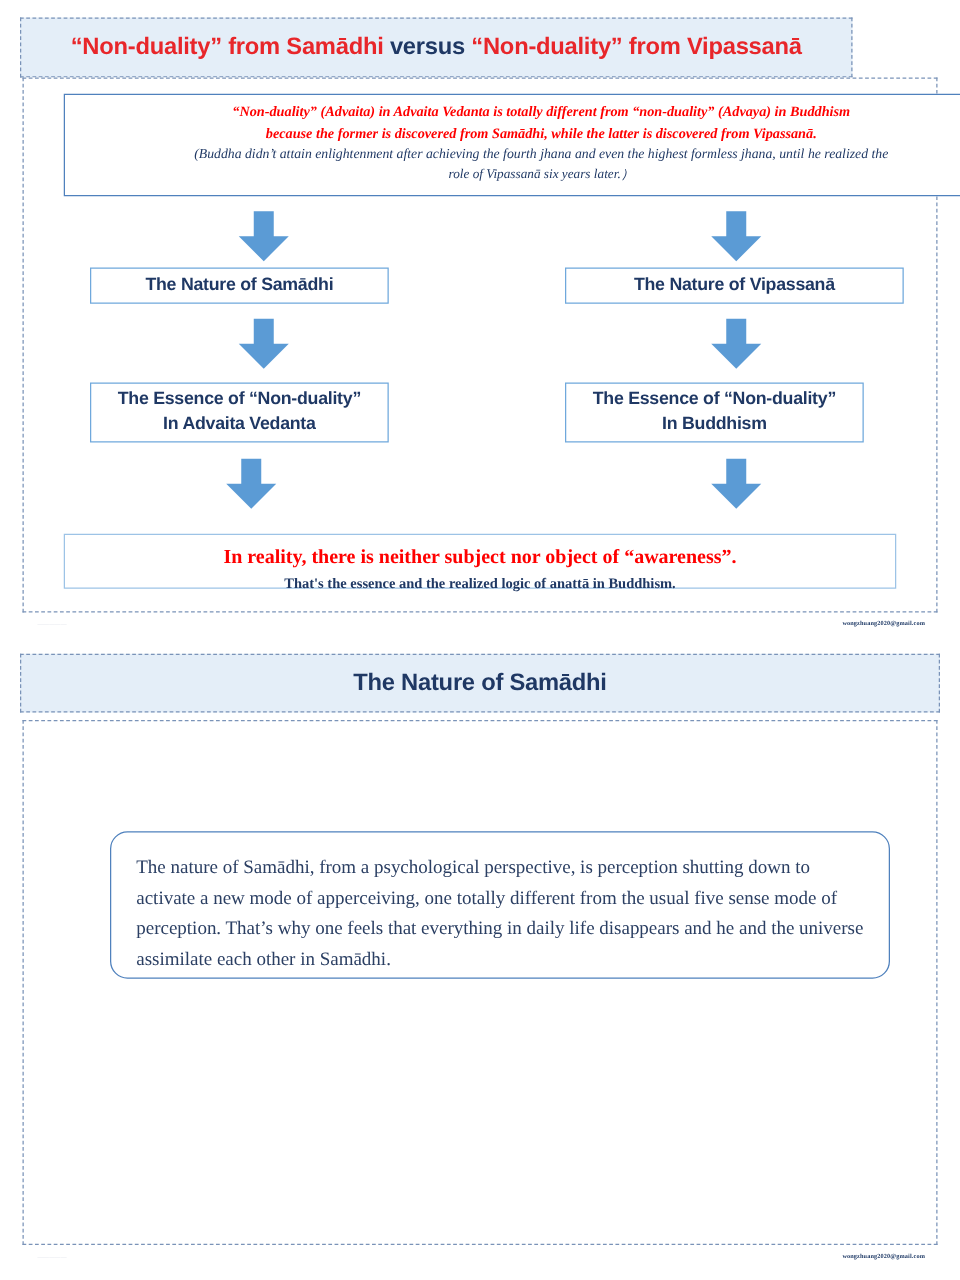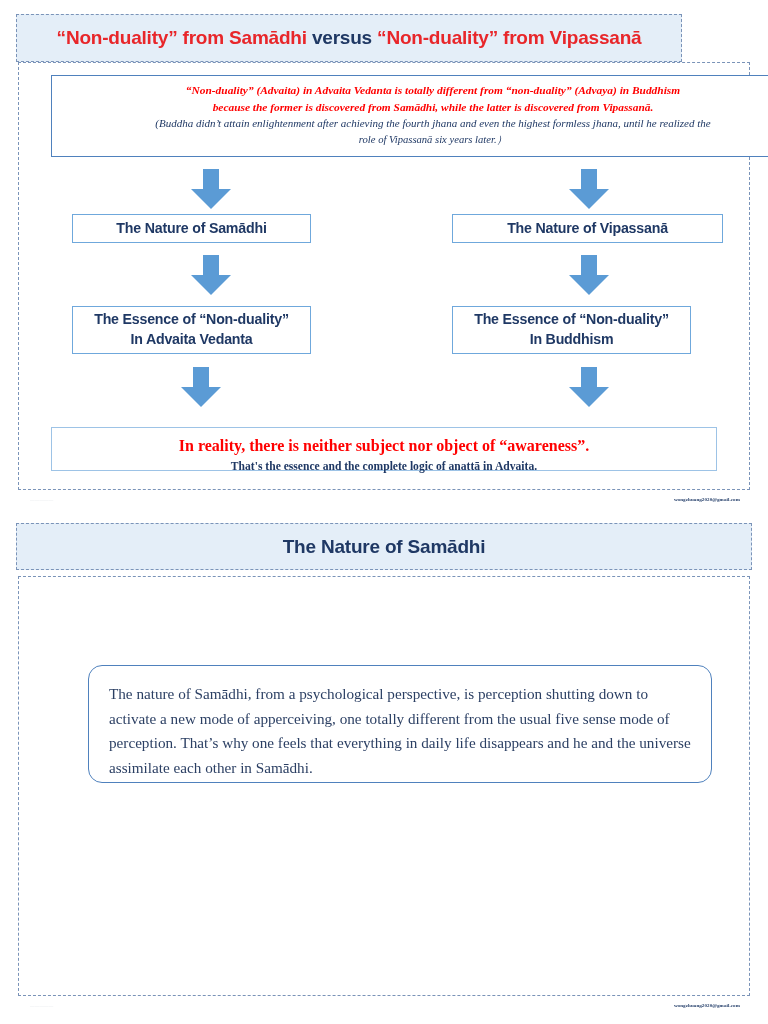--- a/index.html
+++ b/index.html
@@ -198,21 +198,21 @@
     </div>
 
     <div class="arrow" style="left:548px; top:302px; width:44px; height:44px;">
       <svg width="44" height="44" viewBox="0 0 44 44" aria-hidden="true">
         <polygon points="14,2 30,2 30,22 42,22 22,42 2,22 14,22" fill="#5b9bd5"></polygon>
       </svg>
     </div>
 
     <div class="txtbox" style="left:32px; top:364px; width:666px; height:44px; padding:6px 8px 0 8px; border-color:#9dc3e6;">
       <span class="line l-red" style="font-size:16px; line-height:1.5;">In reality, there is neither subject nor object of “awareness”.</span>
-      <span class="line l-navy" style="font-size:11.6px; line-height:1.5;">That's the essence and the complete logic of anattā in Advaita.</span>
+      <span class="line l-navy" style="font-size:11.6px; line-height:1.5;">That's the essence and the realized logic of anattā in Buddhism.</span>
     </div>
 
   </div>
 
   <div class="footer-mark" style="left:30px; top:497px;">—————</div>
   <div class="footer-email" style="right:28px; top:497px;">wongzhuang2020@gmail.com</div>
 </div>
 
 <div class="page-gap" style="top:512px; height:8px;"></div>
 

